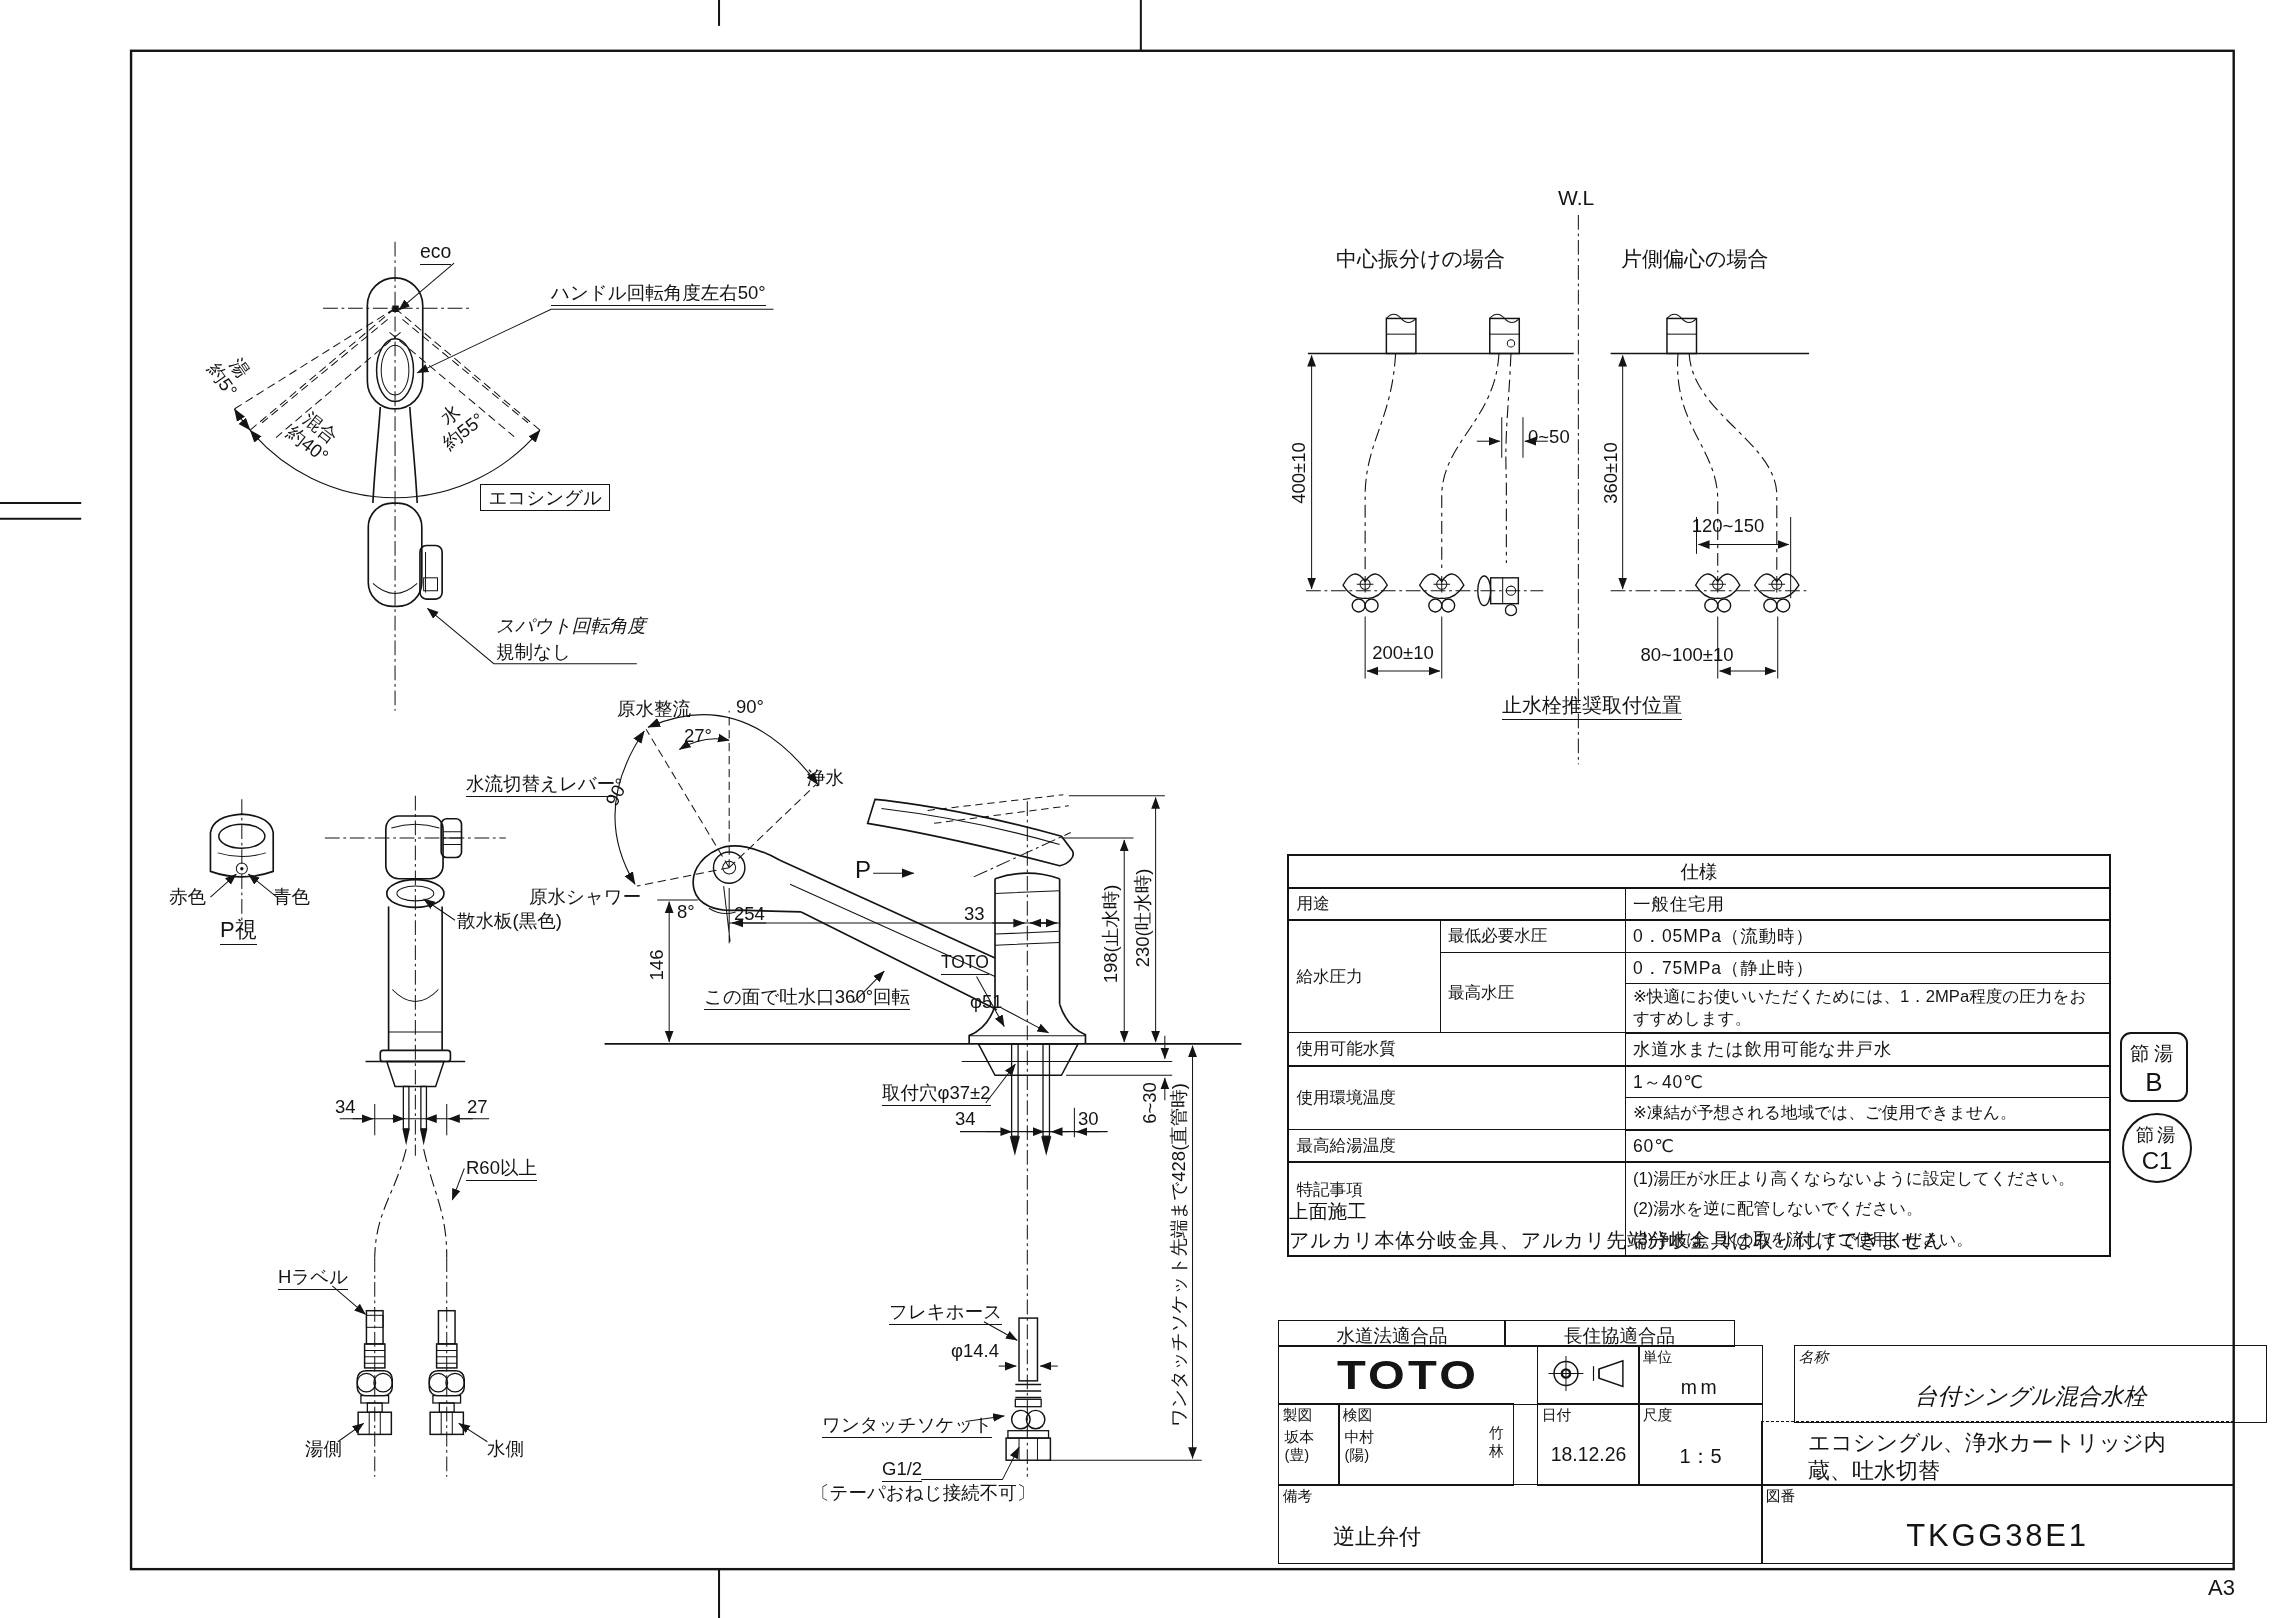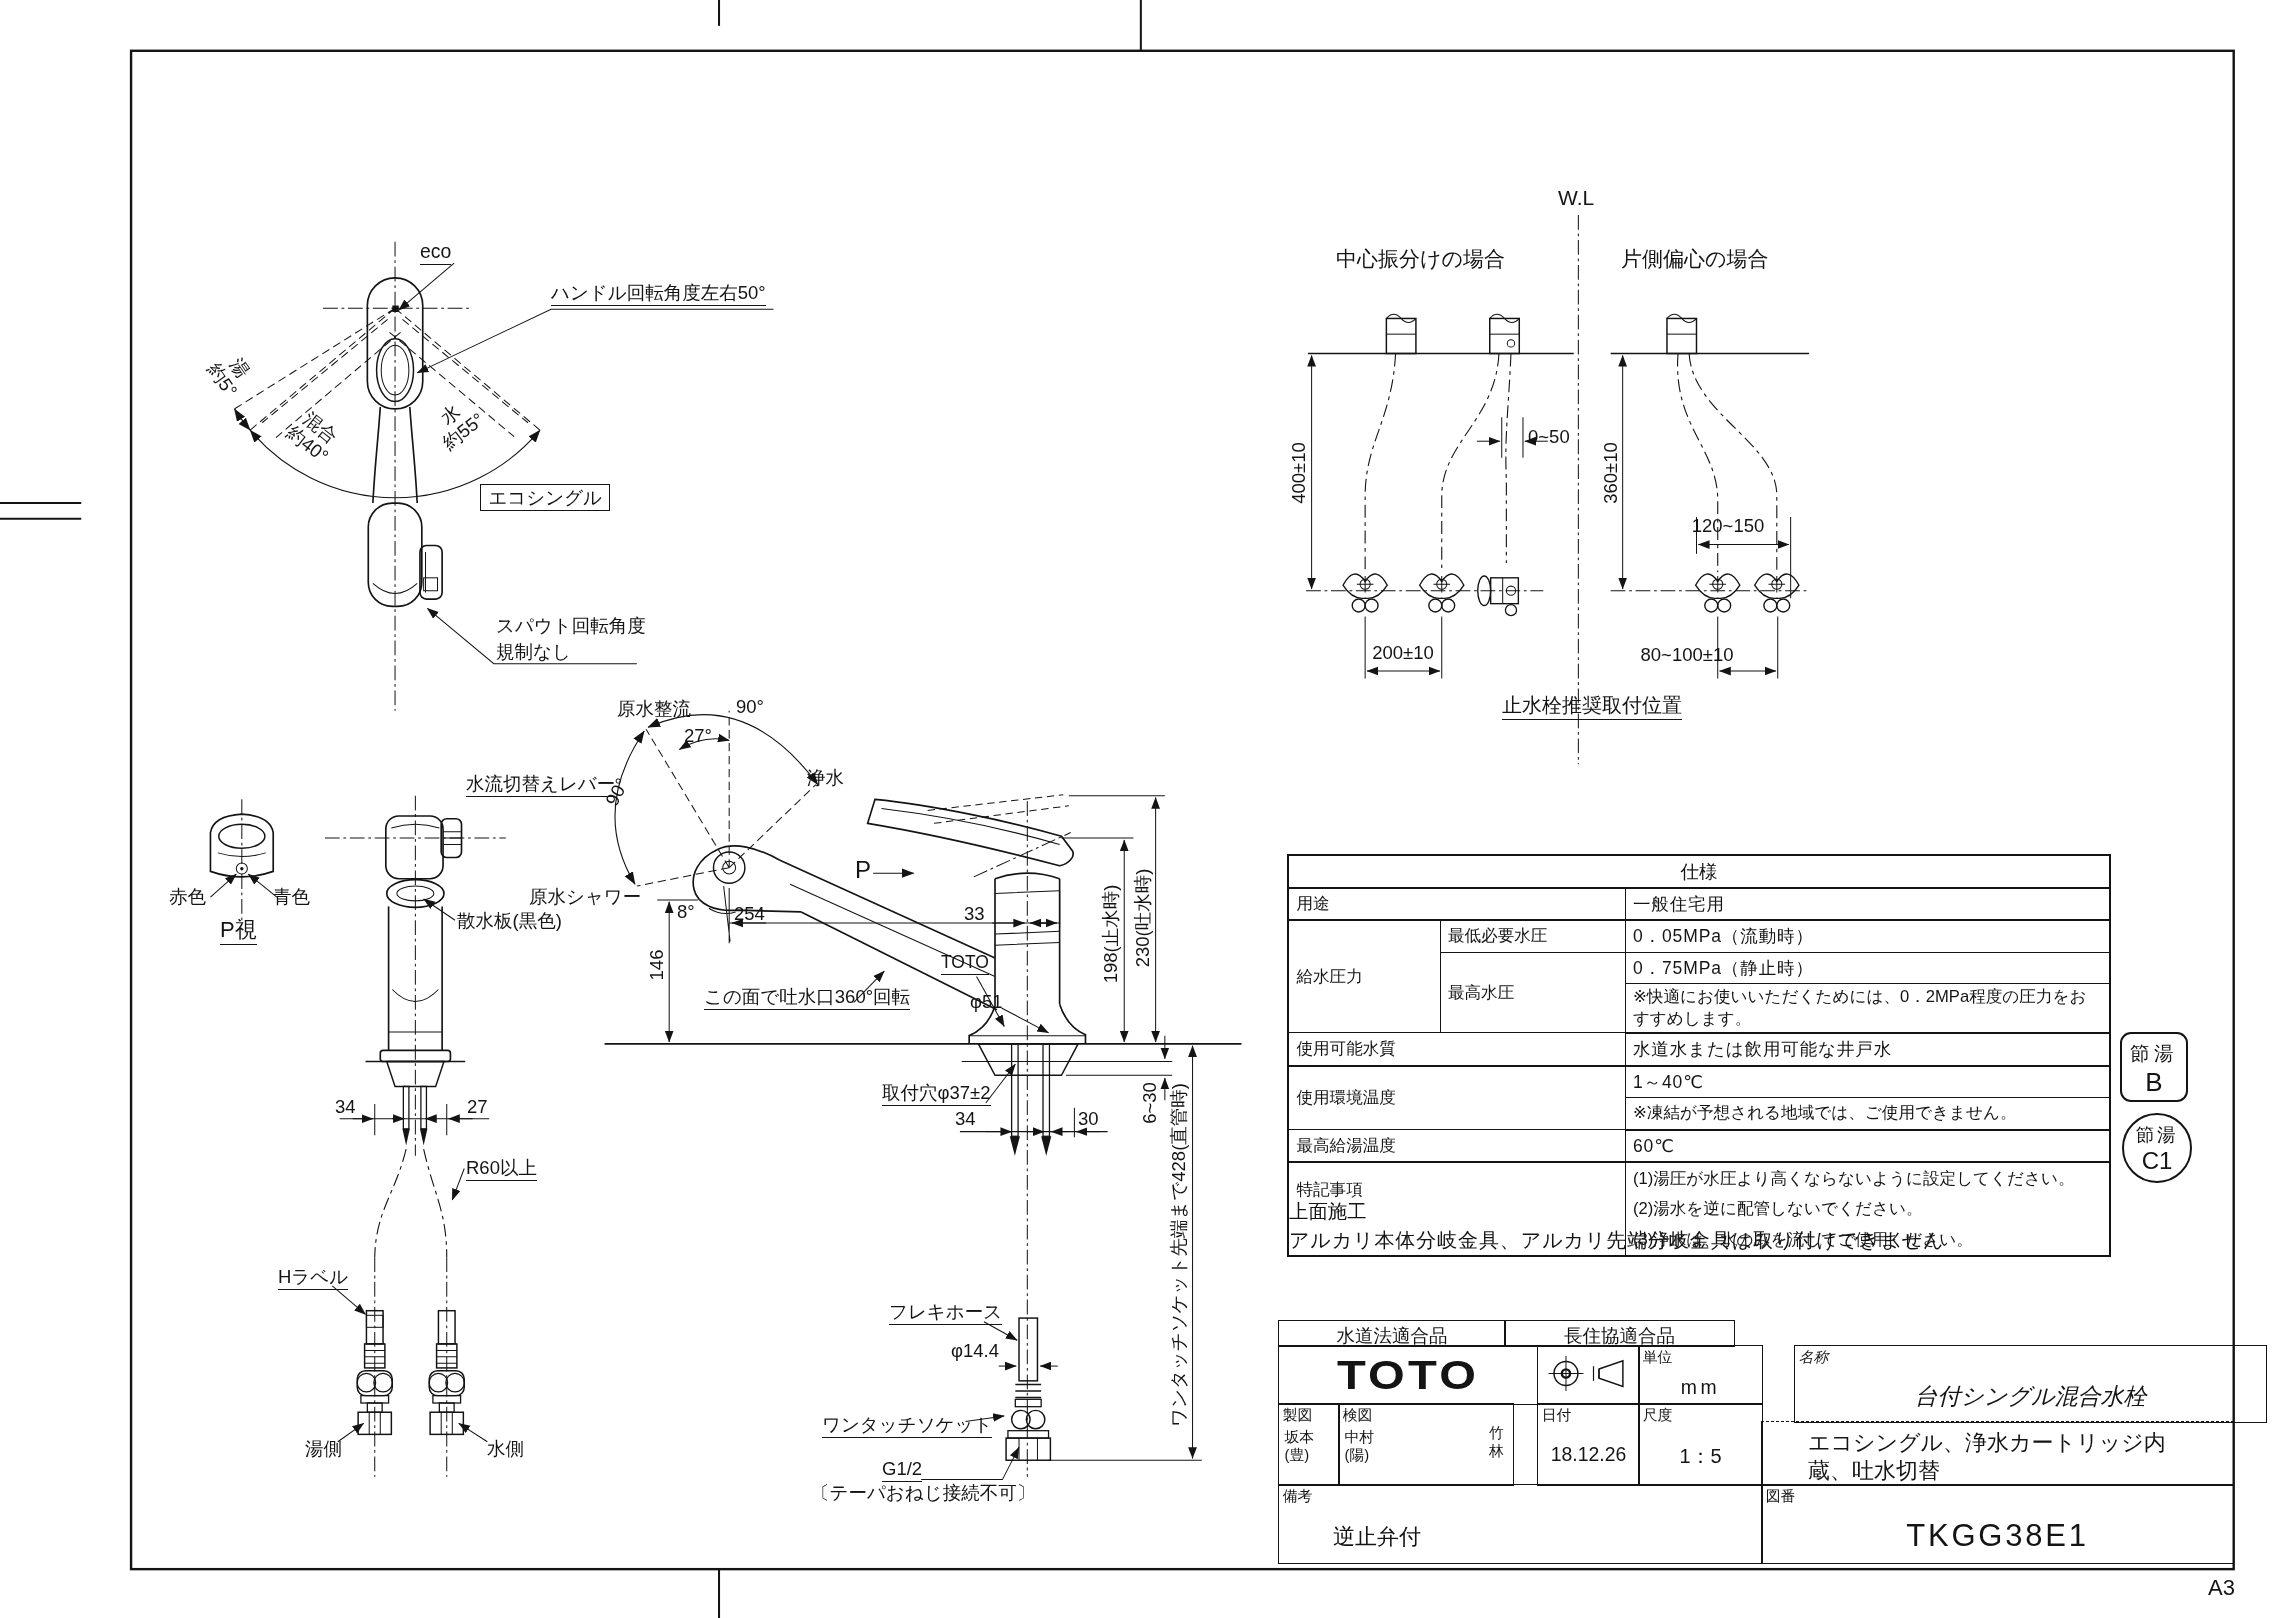--- a/index.html
+++ b/index.html
@@ -335,21 +335,21 @@
 </div>
 <div class="l" style="left:314px;top:436px;transform:translate(-50%,-50%) rotate(38deg);text-align:center;">
   <div>混合</div>
   <div>約40°</div>
 </div>
 <div class="l" style="left:457px;top:423px;transform:translate(-50%,-50%) rotate(-38deg);text-align:center;">
   <div>水</div>
   <div>約55°</div>
 </div>
 <div class="l box" style="left:480px;top:484px;">エコシングル</div>
-<div class="l" style="left:496px;top:615px;">スパウト回転角度</div>
+<div class="l" style="left:496px;top:615px;font-style:italic;">スパウト回転角度</div>
 <div class="l" style="left:496px;top:641px;">規制なし</div>
 
 <div class="l" style="left:169px;top:886px;">赤色</div>
 <div class="l" style="left:273px;top:886px;">青色</div>
 <div class="l ul" style="left:220px;top:917px;font-size:22px;">P視</div>
 
 <div class="l ul" style="left:466px;top:773px;">水流切替えレバー</div>
 <div class="l" style="left:457px;top:910px;">散水板(黒色)</div>
 <div class="l" style="left:335px;top:1096px;">34</div>
 <div class="l" style="left:467px;top:1096px;">27</div>
@@ -413,21 +413,21 @@
   <tr>
     <td rowspan="3">給水圧力</td>
     <td>最低必要水圧</td>
     <td class="val">0．05MPa（流動時）</td>
   </tr>
   <tr>
     <td rowspan="2">最高水圧</td>
     <td class="val">0．75MPa（静止時）</td>
   </tr>
   <tr>
-    <td class="small thick">※快適にお使いいただくためには、0．2MPa程度の圧力をおすすめします。</td>
+    <td class="small thick">※快適にお使いいただくためには、1．2MPa程度の圧力をおすすめします。</td>
   </tr>
   <tr>
     <td colspan="2" class="thick">使用可能水質</td>
     <td class="val thick">水道水または飲用可能な井戸水</td>
   </tr>
   <tr>
     <td colspan="2" rowspan="2">使用環境温度</td>
     <td class="val">1～40℃</td>
   </tr>
   <tr>

